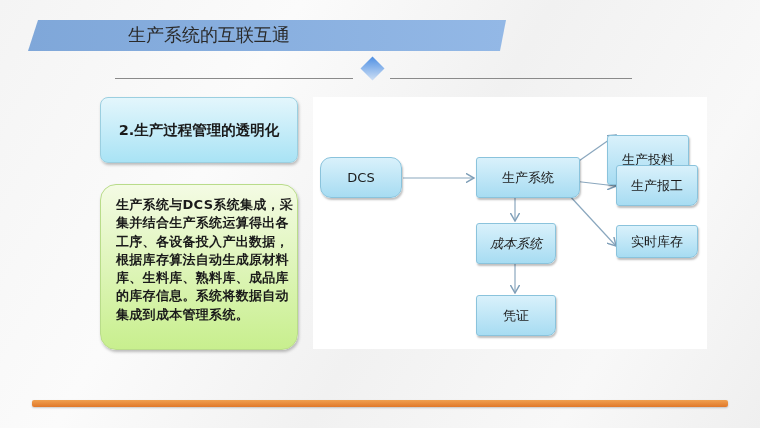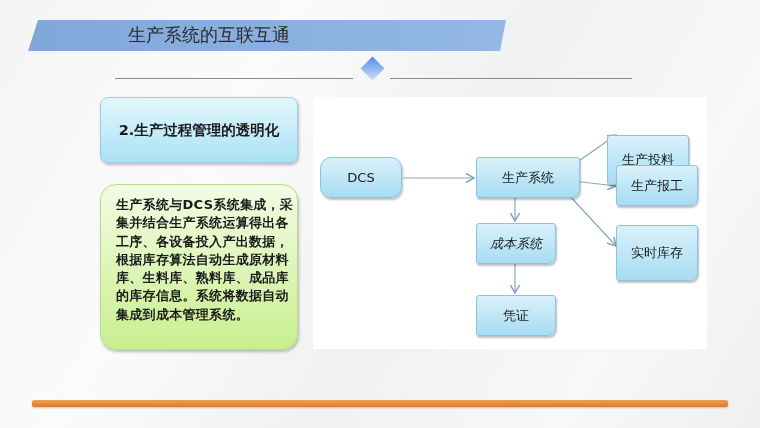--- a/index.html
+++ b/index.html
@@ -76,18 +76,18 @@
   </div>
   <div class="node" style="left:163px;top:198px;width:80px;height:41px;">
     <span>凭证</span>
   </div>
   <div class="node" style="left:294px;top:14px;width:82px;height:50px;margin-top:24px;">
     <span>生产投料</span>
   </div>
   <div class="node" style="left:303px;top:68px;width:82px;height:41px;">
     <span>生产报工</span>
   </div>
-  <div class="node" style="left:303px;top:128px;width:82px;height:56px;">
+  <div class="node" style="left:303px;top:128px;width:82px;height:33px;">
     <span>实时库存</span>
   </div>
 </div>
 
 <div class="orange-bar"></div>
 
 </body></html>

